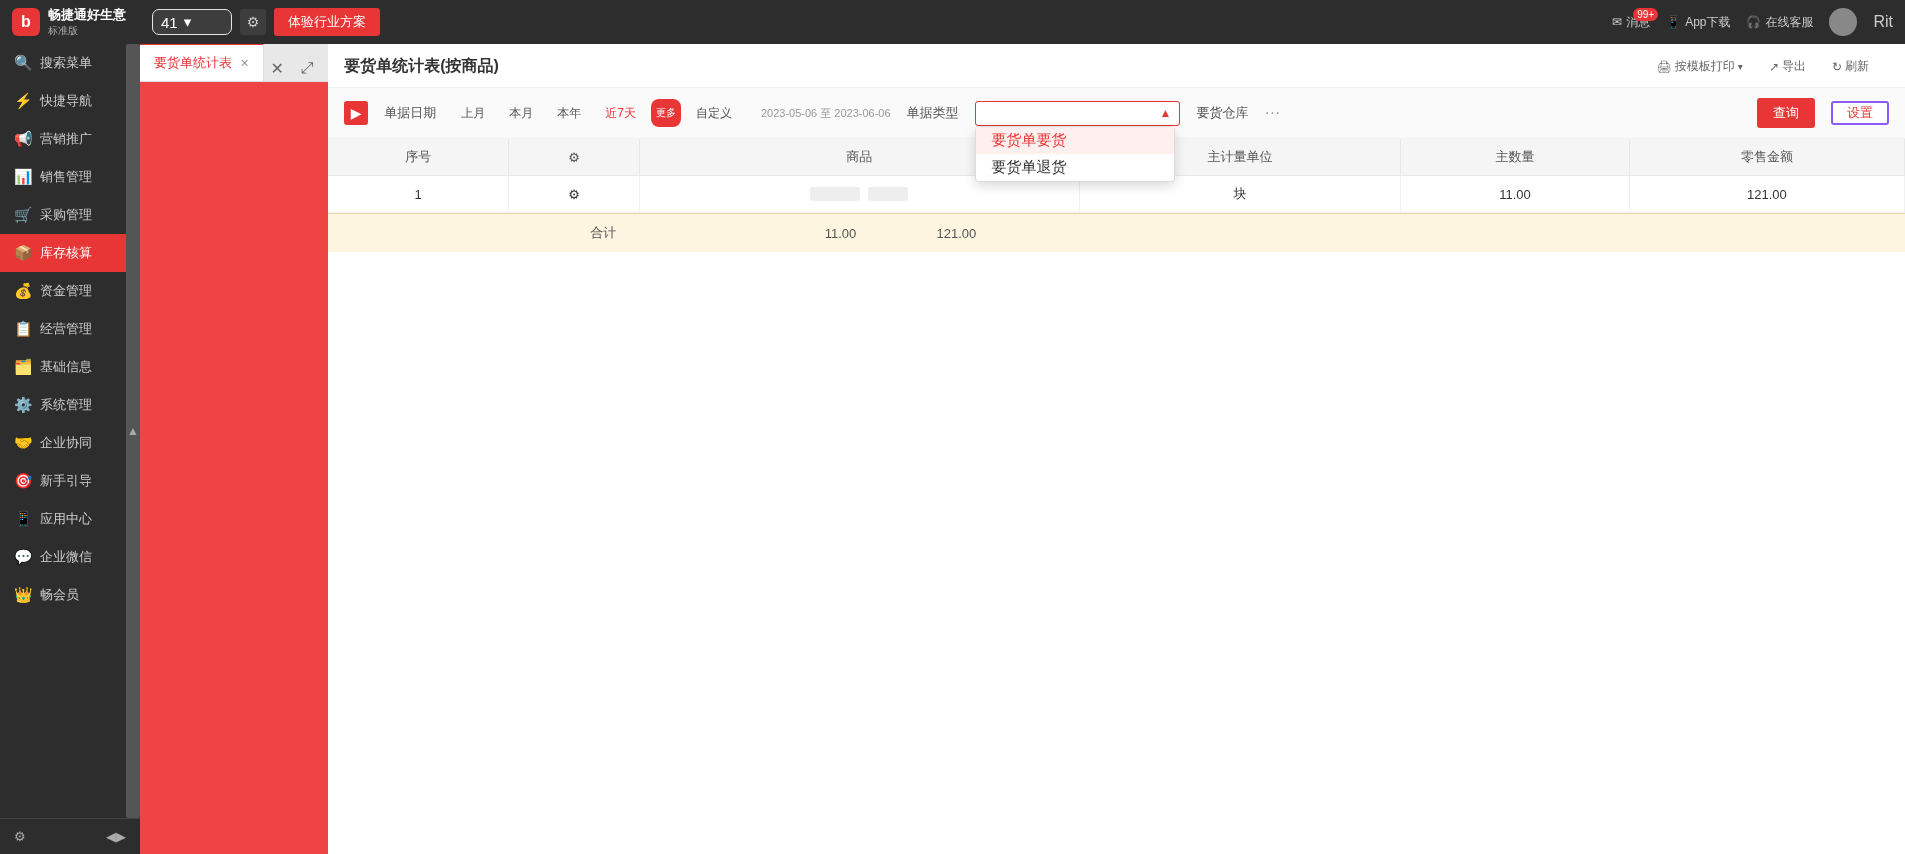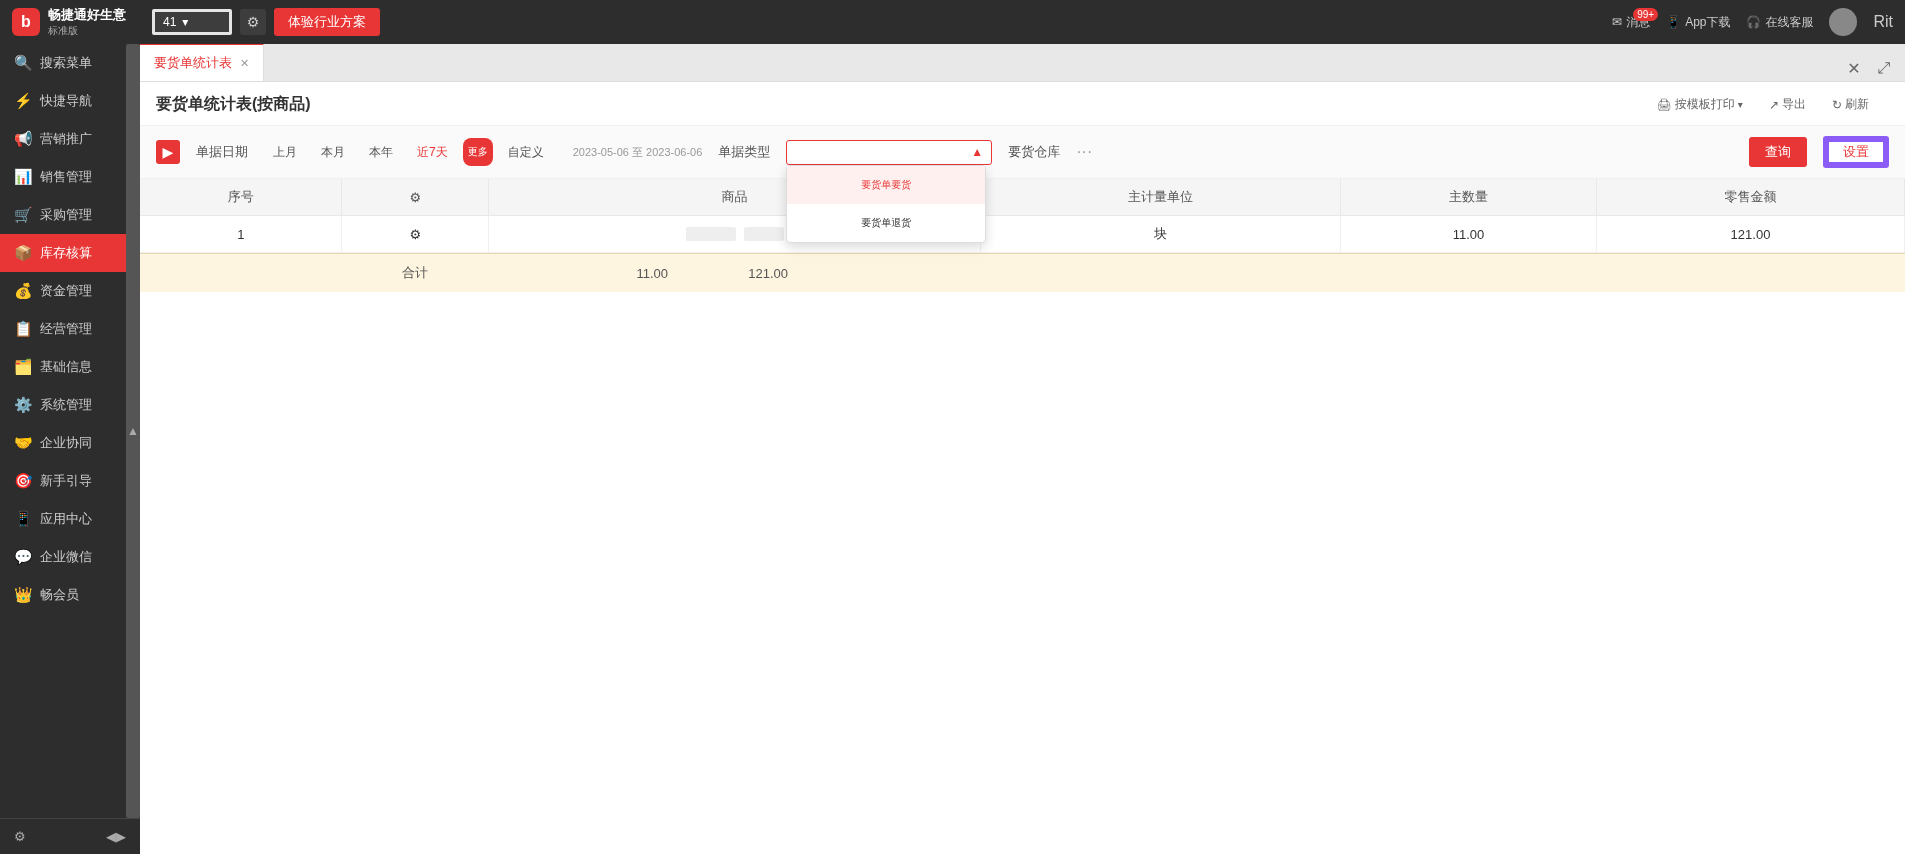--- a/index.html
+++ b/index.html
@@ -37,25 +37,25 @@
     .logo-text .main { font-size: 13px; font-weight: bold; }
     .logo-text .sub { font-size: 10px; color: #aaa; }
     .top-center {
       flex: 1;
       display: flex;
       align-items: center;
       gap: 8px;
     }
     .tab-selector {
       background: #3d3d3d;
-      border: 3px solid #e5e5e5;
-      border-radius: 2px;
+      border: 1px solid #e5e5e5;
+      border-radius: 7px;
       color: #fff;
       padding: 3px 8px;
-      font-size: 12px;
+      font-size: 15px;
       display: flex;
       align-items: center;
       gap: 6px;
       cursor: pointer;
       min-width: 80px;
     }
     .gear-btn {
       width: 26px;
       height: 26px;
       background: #3d3d3d;
@@ -154,21 +154,21 @@
       color: #aaa;
       font-size: 12px;
       padding: 2px 0;
       align-self: stretch;
     }
 
     
     .content-area {
       flex: 1;
       display: flex;
-      flex-direction: column;
+      flex-direction: row;
       overflow: hidden;
       background: #ef4444;
     }
 
     
     .tab-bar {
       height: 38px;
       background: #e8e8e8;
       display: flex;
       align-items: flex-end;
@@ -352,45 +352,44 @@
       border: none;
       border-radius: 3px;
       padding: 6px 16px;
       font-size: 13px;
       cursor: pointer;
       margin-left: auto;
     }
     .settings-btn {
       background: #fff;
       color: #e83535;
-      border: 6px solid #8b5cf6;
+      border: 2px solid #8b5cf6;
       border-radius: 3px;
       padding: 1px 14px;
       font-size: 13px;
       cursor: pointer;
     }
 
     
     .dropdown-overlay {
       position: absolute;
       top: 100%;
       left: 0;
       z-index: 100;
       background: #fff;
       border: 1px solid #ddd;
       border-radius: 4px;
       box-shadow: 0 4px 12px rgba(0,0,0,0.15);
       min-width: 200px;
     }
     .dropdown-item {
-      padding: 12px 16px;
-      cursor: pointer;
-      font-size: 10px;
+      padding: 4px 16px;
+      cursor: pointer;
+      font-size: 15px;
       color: #333;
-      text-align: center;
     }
     .dropdown-item.selected { background: #fff0f0; color: #e83535; }
 
     
     .table-area {
       padding: 0;
     }
     .data-table {
       width: 100%;
       border-collapse: collapse;

